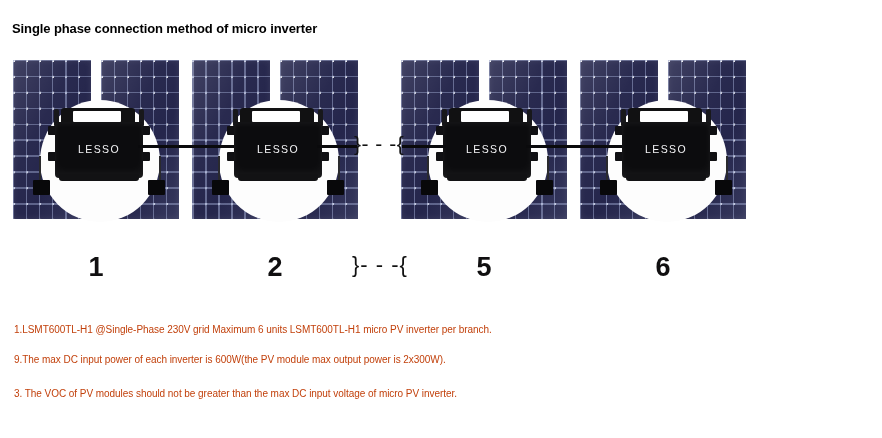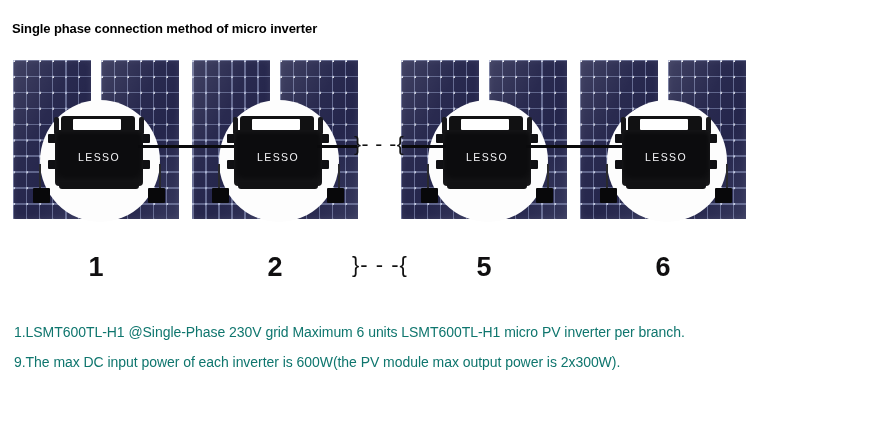--- a/index.html
+++ b/index.html
@@ -92,21 +92,21 @@
     height: 122px;
     border-radius: 50%;
     background: #fdfdfd;
     filter: blur(0.4px);
   }
 
   
   .inverter {
     position: absolute;
     left: 34px;
-    top: 56px;
+    top: 48px;
     width: 104px;
     height: 80px;
   }
   
   .inv-bracket {
     position: absolute;
     left: 14px;
     top: 0px;
     width: 74px;
     height: 16px;
@@ -250,22 +250,22 @@
     text-align: center;
     font-size: 27px;
     font-weight: bold;
     color: #100f10;
   }
 
   
   .note {
     position: absolute;
     left: 14px;
-    color: #0f766e;
-    font-size: 14px;
+    color: #c2410c;
+    font-size: 10px;
     font-family: "Liberation Sans", sans-serif;
     white-space: nowrap;
     letter-spacing: -0.05px;
   }
   #note-1 { top: 324px; }
   #note-2 { top: 354px; }
   #note-3 { top: 388px; }
 </style>
 </head>
 <body>
@@ -382,14 +382,15 @@
   <div class="break-symbol" id="break-inline">}- - -{</div>
   <div class="break-symbol" id="break-label">}- - -{</div>
 
   <div class="panel-number" style="left:13px;">1</div>
   <div class="panel-number" style="left:192px;">2</div>
   <div class="panel-number" style="left:401px;">5</div>
   <div class="panel-number" style="left:580px;">6</div>
 
   <div class="note" id="note-1">1.LSMT600TL-H1 @Single-Phase 230V grid Maximum 6 units LSMT600TL-H1 micro PV inverter per branch.</div>
   <div class="note" id="note-2">9.The max DC input power of each inverter is 600W(the PV module max output power is 2x300W).</div>
+  <div class="note" id="note-3">3. The VOC of PV modules should not be greater than the max DC input voltage of micro PV inverter.</div>
 
 </div>
 
 </body></html>

